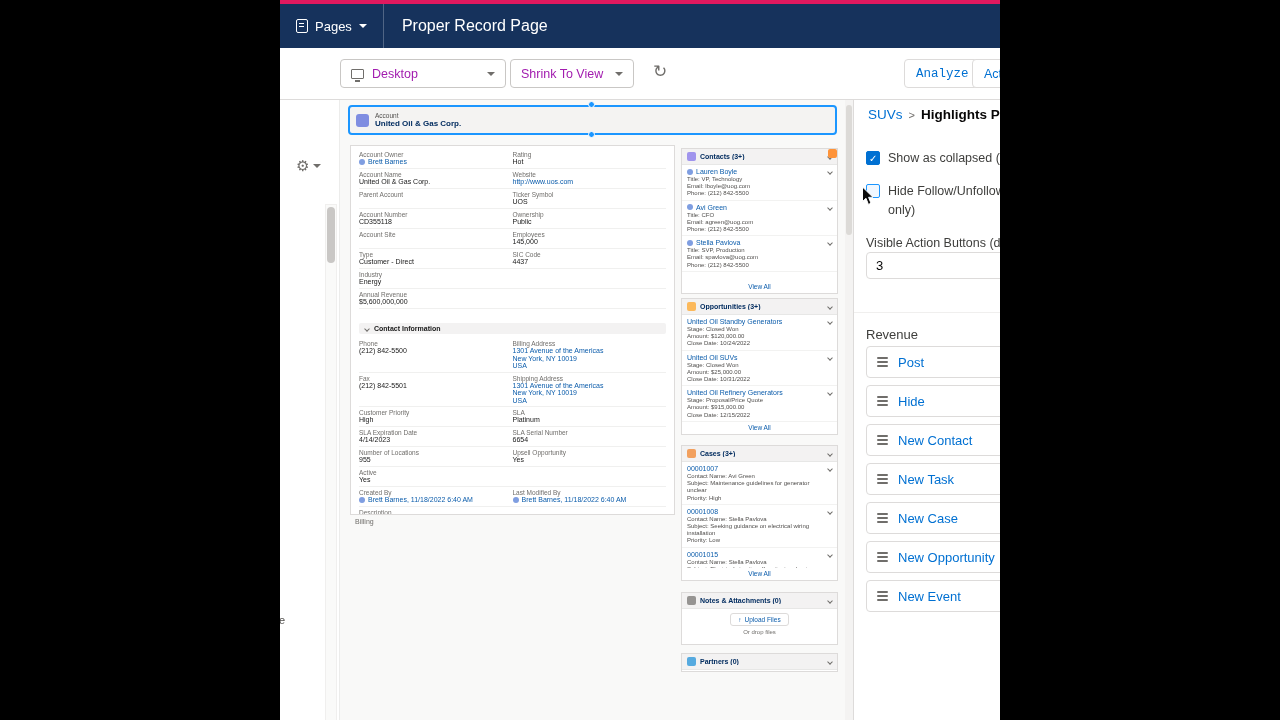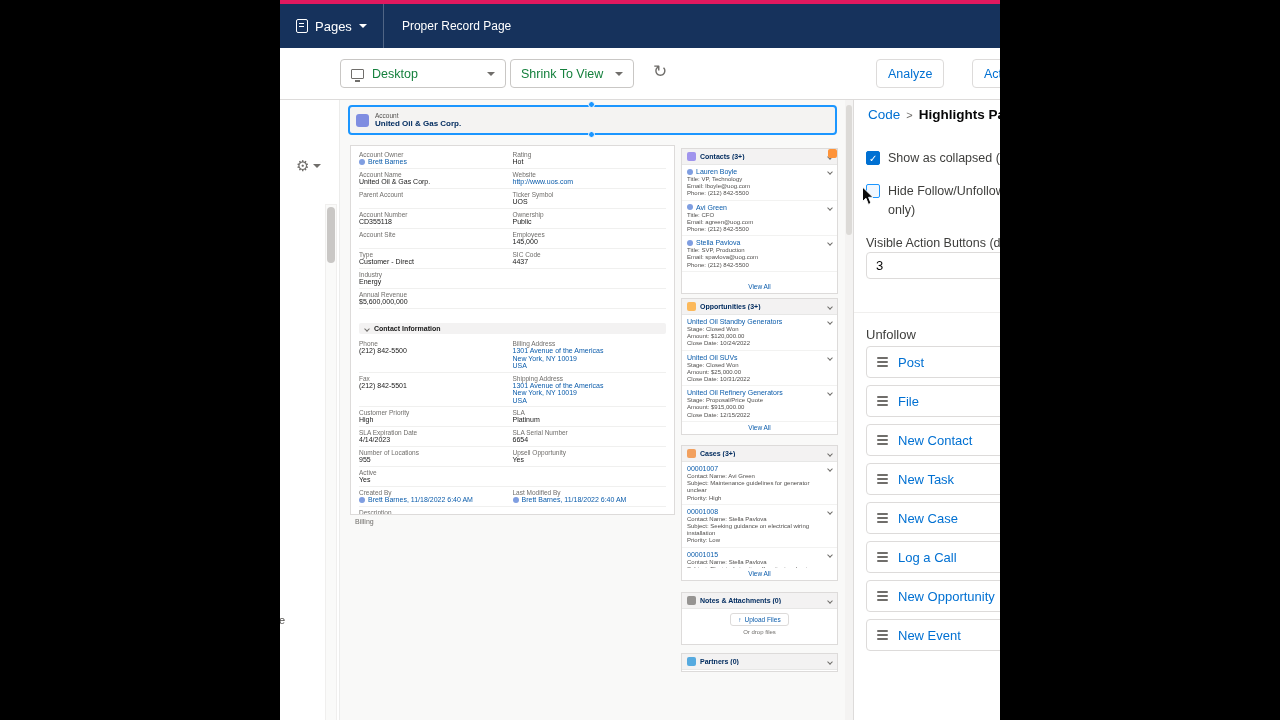--- a/index.html
+++ b/index.html
@@ -8,32 +8,32 @@
          font-family:"Liberation Sans",sans-serif;}
   
   .accent{position:absolute;left:0;top:0;width:100%;height:4px;background:#e0195f;}
   
   .appheader{position:absolute;left:0;top:4px;width:100%;height:44px;background:#16325c;display:flex;align-items:center;color:#fff;}
   .pages-btn{display:flex;align-items:center;gap:7px;padding:16px 16px;height:100%;cursor:pointer;}
   .pages-btn .lbl{font-size:13px;}
   .caret-w{width:0;height:0;border-left:4px solid transparent;border-right:4px solid transparent;border-top:4px solid #fff;}
   .caret-g{width:0;height:0;border-left:4px solid transparent;border-right:4px solid transparent;border-top:4px solid #706e6b;}
   .hdr-divider{width:1px;height:44px;background:rgba(255,255,255,.25);}
-  .hdr-title{margin-left:18px;font-size:12px;}
+  .hdr-title{margin-left:18px;font-size:16px;}
   
   .toolbar{position:absolute;left:0;top:48px;width:100%;height:52px;background:#fff;border-bottom:1px solid #dddbda;}
-  .select{position:absolute;height:29px;border:1px solid #c9c7c5;border-radius:4px;background:#fff;display:flex;align-items:center;font-size:12.5px;color:#15803d;padding:0 10px;gap:8px;cursor:pointer;}
+  .select{position:absolute;height:29px;border:1px solid #c9c7c5;border-radius:4px;background:#fff;display:flex;align-items:center;font-size:12.5px;color:#a21caf;padding:0 10px;gap:8px;cursor:pointer;}
   .select .grow{flex:1;}
   #device-select{left:60px;top:11px;width:166px;}
   #zoom-select{left:230px;top:11px;width:124px;}
   .monitor{width:13px;height:10px;border:1.5px solid #706e6b;border-radius:1px;position:relative;}
   .monitor:after{content:"";position:absolute;left:3px;bottom:-4px;width:5px;height:2px;background:#706e6b;}
   .refresh{position:absolute;left:367px;top:12px;font-size:17px;color:#706e6b;cursor:pointer;background:none;border:none;}
   .btn{position:absolute;top:11px;height:29px;border:1px solid #dddbda;border-radius:4px;background:#fff;color:#0070d2;font-size:12.5px;display:flex;align-items:center;padding:0 11px;cursor:pointer;}
-  #analyze-btn{left:596px;}
+  #analyze-btn{left:624px;font-family:Liberation Mono, monospace;}
   #activation-btn{left:692px;width:110px;}
   
   .left-panel{position:absolute;left:0;top:100px;width:60px;height:620px;background:#fff;border-right:1px solid #ececeb;}
   .gear{position:absolute;left:10px;top:56px;color:#706e6b;font-size:15px;display:flex;gap:4px;align-items:center;cursor:pointer;background:none;border:none;}
   .lp-scroll{position:absolute;left:45px;top:104px;width:12px;height:568px;background:#fafaf9;border:1px solid #f0efee;}
   .lp-thumb{position:absolute;left:1px;top:2px;width:8px;height:56px;background:#c9c7c5;border-radius:4px;}
   .cutoff{position:absolute;left:-1px;top:514px;font-size:11px;color:#514f4d;}
   
   .canvas{position:absolute;left:60px;top:100px;width:505px;height:620px;background:#f9f9f8;}
   .hl-card{position:absolute;left:8px;top:5px;width:489px;height:30px;background:#f4f3f2;border:2px solid #1b96ff;border-radius:4px;display:flex;align-items:center;padding:0 6px;gap:6px;cursor:pointer;}
@@ -520,56 +520,56 @@
     </div>
 
   </div>
 
   <div class="canvas-scroll">
     <div class="cs-thumb"></div>
   </div>
 
   <div class="props">
     <div class="crumbs">
-      <span class="crumb-page">Code</span>
+      <span class="crumb-page">SUVs</span>
       <span class="crumb-sep">&gt;</span>
       <span class="crumb-cur">Highlights Panel</span>
     </div>
 
     <div class="cb-row" id="cb1">
       <span class="cb checked"></span>
       <span class="cb-label">Show as collapsed (desktop only)</span>
     </div>
 
     <div class="cb-row" id="cb2">
       <span class="cb focus"></span>
       <span class="cb-label">Hide Follow/Unfollow button (desktop only)</span>
     </div>
 
     <div class="props-label">Visible Action Buttons (desktop only)</div>
     <input class="num-input" value="3" style="">
 
     <div class="props-divider"></div>
-    <div class="actions-label">Unfollow</div>
+    <div class="actions-label">Revenue</div>
     <div class="actions-list" id="actions-list">
         <div class="action-row">
           <span class="drag">
             <i></i>
             <i></i>
             <i></i>
           </span>
           <span class="action-label">Post</span>
         </div>
         <div class="action-row">
           <span class="drag">
             <i></i>
             <i></i>
             <i></i>
           </span>
-          <span class="action-label">File</span>
+          <span class="action-label">Hide</span>
         </div>
         <div class="action-row">
           <span class="drag">
             <i></i>
             <i></i>
             <i></i>
           </span>
           <span class="action-label">New Contact</span>
         </div>
         <div class="action-row">
@@ -580,28 +580,20 @@
           </span>
           <span class="action-label">New Task</span>
         </div>
         <div class="action-row">
           <span class="drag">
             <i></i>
             <i></i>
             <i></i>
           </span>
           <span class="action-label">New Case</span>
-        </div>
-        <div class="action-row">
-          <span class="drag">
-            <i></i>
-            <i></i>
-            <i></i>
-          </span>
-          <span class="action-label">Log a Call</span>
         </div>
         <div class="action-row">
           <span class="drag">
             <i></i>
             <i></i>
             <i></i>
           </span>
           <span class="action-label">New Opportunity</span>
         </div>
         <div class="action-row">

